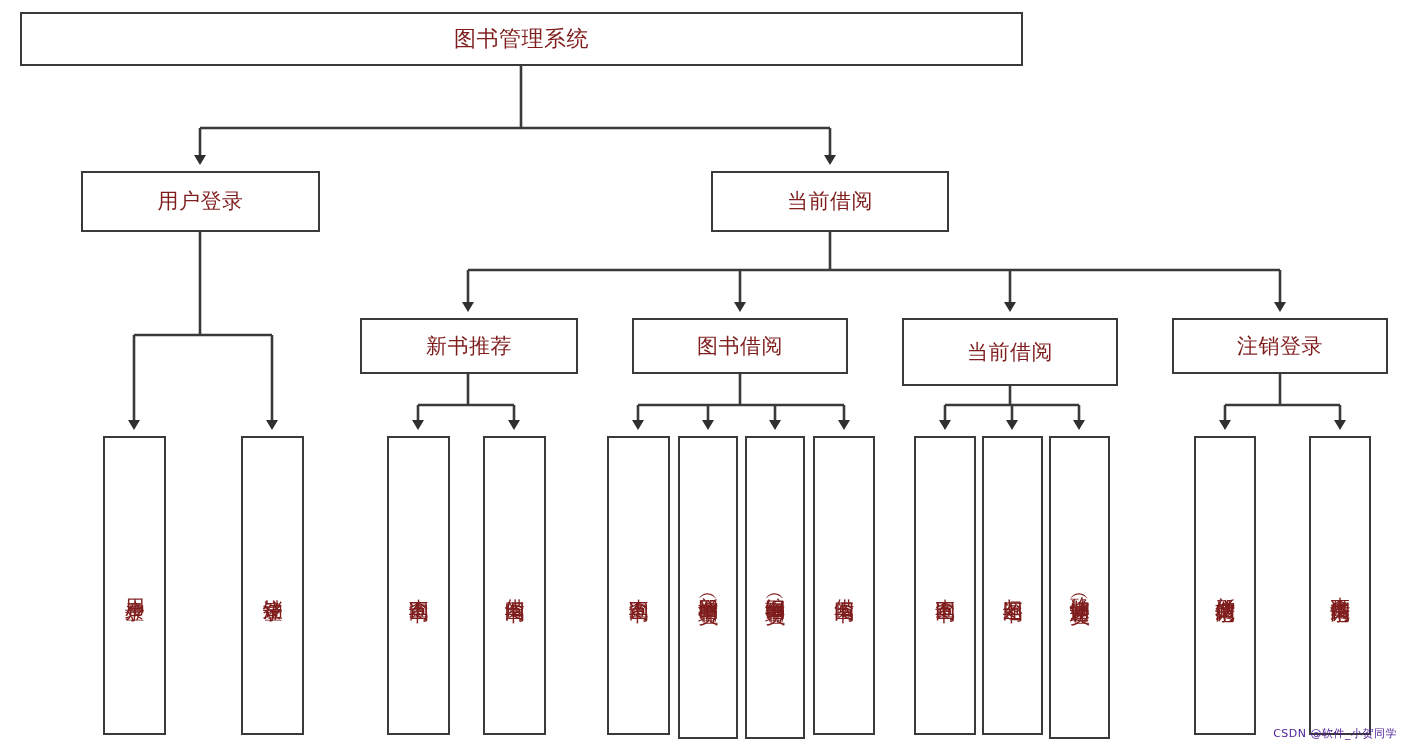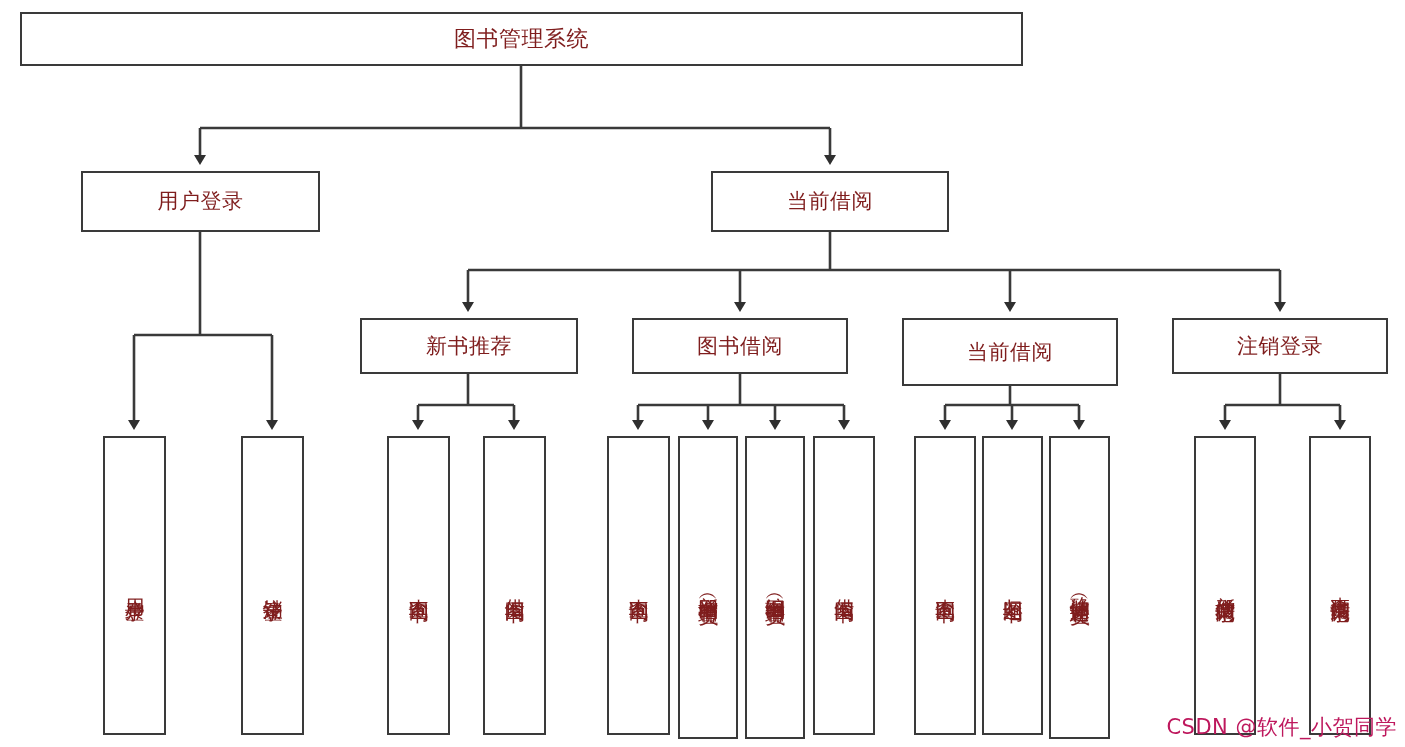--- a/index.html
+++ b/index.html
@@ -57,22 +57,22 @@
   .node.vertical .vlabel {
     writing-mode: vertical-rl;
     text-orientation: upright;
     display: block;
     text-align: center;
   }
   .watermark {
     position: absolute;
     right: 8px;
     bottom: 6px;
-    font-size: 21px;
-    color: #be185d;
+    font-size: 11px;
+    color: #4c1d95;
     letter-spacing: 0.5px;
     z-index: 5;
     white-space: nowrap;
     font-family: "DejaVu Sans", "Liberation Sans", sans-serif;
   }
 </style>
 </head>
 <body>
 
 <div id="canvas">

